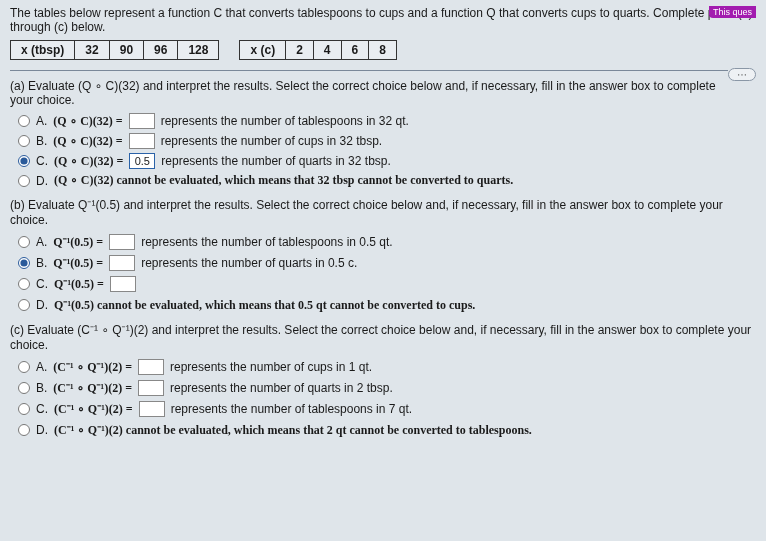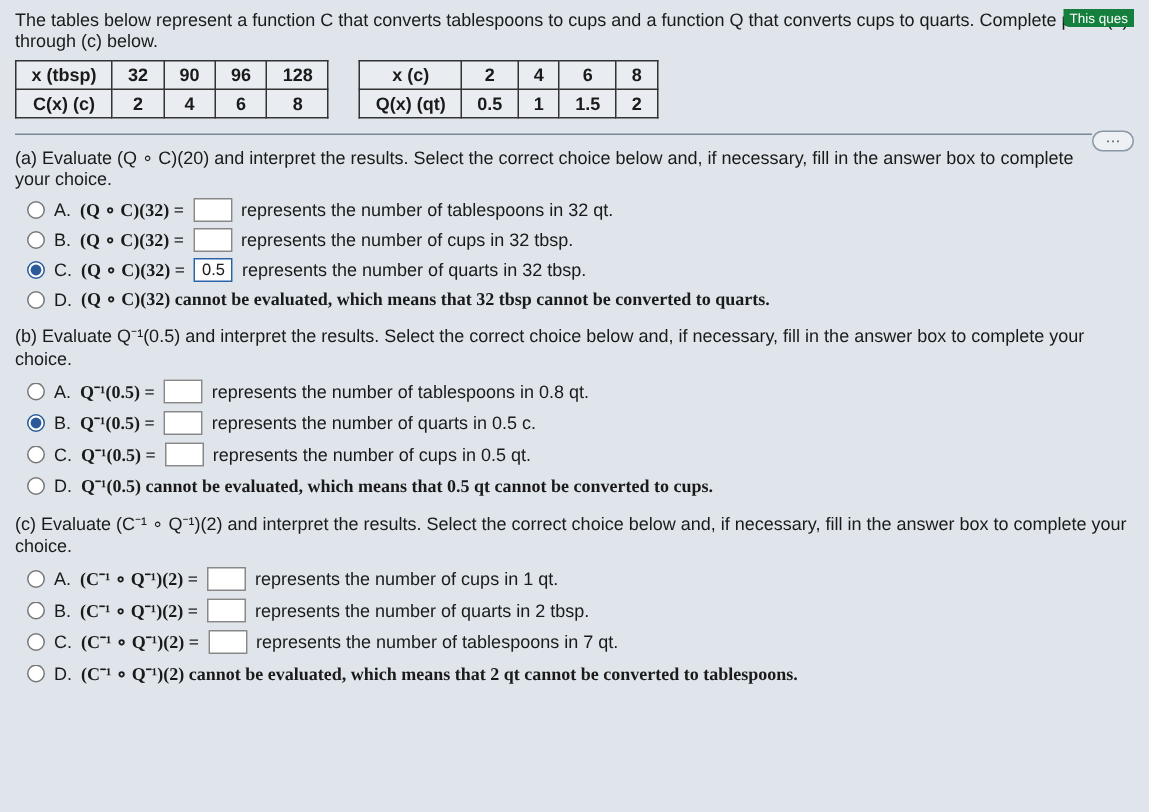--- a/index.html
+++ b/index.html
@@ -57,21 +57,21 @@
       font-size: 11px;
       padding: 0 3px;
       line-height: 14px;
       text-align: center;
     }
     .ans-box.filled { border-color:#2a62a8; }
     .math { font-family: 'Times New Roman', serif; font-weight: bold; }
     .tag {
       position: absolute;
       top: 0; right: 0;
-      background: #15803d;
+      background: #a21caf;
       color: #fff;
       font-size: 9px;
       padding: 1px 4px;
       border-bottom-left-radius: 4px;
     }
     .wrap { position: relative; }
   </style>
 </head>
 <body>
 
@@ -83,54 +83,40 @@
   <div class="tab-row">
     <table class="data">
       <tbody>
           <tr>
         <td class="lab">x (tbsp)</td>
         <td>32</td>
         <td>90</td>
         <td>96</td>
         <td>128</td>
       </tr>
-      <tr>
-        <td class="lab">C(x) (c)</td>
-        <td>2</td>
-        <td>4</td>
-        <td>6</td>
-        <td>8</td>
-      </tr>
     </tbody>
       </table>
 
     <table class="data">
       <tbody>
           <tr>
         <td class="lab">x (c)</td>
         <td>2</td>
         <td>4</td>
         <td>6</td>
         <td>8</td>
       </tr>
-      <tr>
-        <td class="lab">Q(x) (qt)</td>
-        <td>0.5</td>
-        <td>1</td>
-        <td>1.5</td>
-        <td>2</td>
-      </tr>
     </tbody>
       </table>
   </div>
 
   <span class="link-badge">⋯</span>
   <hr class="div">
 
-  <div class="part-title">(a) Evaluate (Q ∘ C)(20) and interpret the results. Select the correct choice below and, if necessary, fill in the answer box to complete your choice.</div>
+  <div class="part-title">(a) Evaluate (Q ∘ C)(32) and interpret the results. Select the correct choice below and, if necessary, fill in the answer box to complete your choice.</div>
 
   <div class="opt-row">
     <input type="radio" name="pa" style="">
     <span>A.</span>
     <span class="math">(Q ∘ C)(32) =</span>
     <span class="ans-box"></span>
     <span>represents the number of tablespoons in 32 qt.</span>
   </div>
   <div class="opt-row">
     <input type="radio" name="pa" style="">
@@ -153,35 +139,34 @@
   </div>
 
   <div class="part-title">
     <span>(b) Evaluate Q⁻¹(0.5) and interpret the results. Select the correct choice below and, if necessary, fill in the answer box to complete your choice.</span>
   </div>
   <div class="opt-row">
     <input type="radio" name="pb" style="">
     <span>A.</span>
     <span class="math">Q⁻¹(0.5) =</span>
     <span class="ans-box"></span>
-    <span>represents the number of tablespoons in 0.8 qt.</span>
+    <span>represents the number of tablespoons in 0.5 qt.</span>
   </div>
   <div class="opt-row">
     <input type="radio" name="pb" checked="" style="">
     <span>B.</span>
     <span class="math">Q⁻¹(0.5) =</span>
     <span class="ans-box"></span>
     <span>represents the number of quarts in 0.5 c.</span>
   </div>
   <div class="opt-row">
     <input type="radio" name="pb" style="">
     <span>C.</span>
     <span class="math">Q⁻¹(0.5) =</span>
     <span class="ans-box"></span>
-    <span>represents the number of cups in 0.5 qt.</span>
   </div>
   <div class="opt-row">
     <input type="radio" name="pb" style="">
     <span>D.</span>
     <span class="math">Q⁻¹(0.5) cannot be evaluated, which means that 0.5 qt cannot be converted to cups.</span>
   </div>
 
   <div class="part-title">(c) Evaluate (C⁻¹ ∘ Q⁻¹)(2) and interpret the results. Select the correct choice below and, if necessary, fill in the answer box to complete your choice.</div>
   <div class="opt-row">
     <input type="radio" name="pc" style="">

